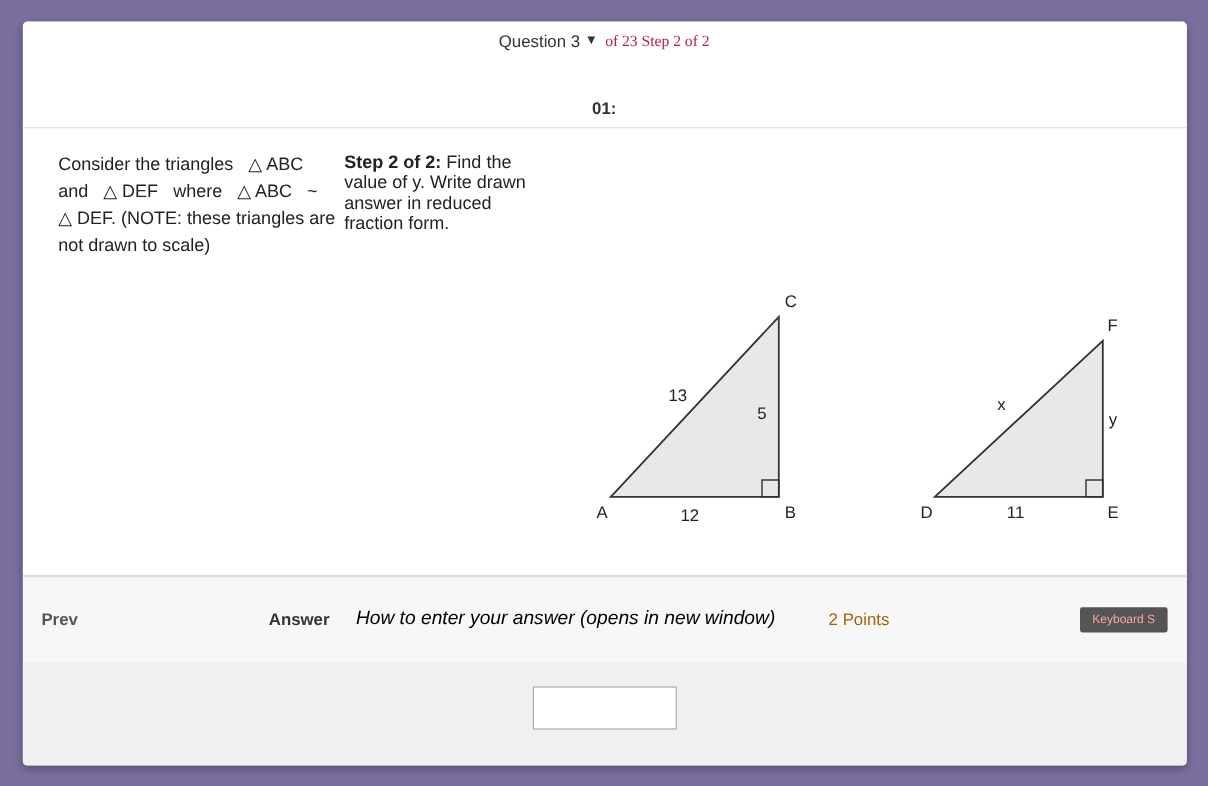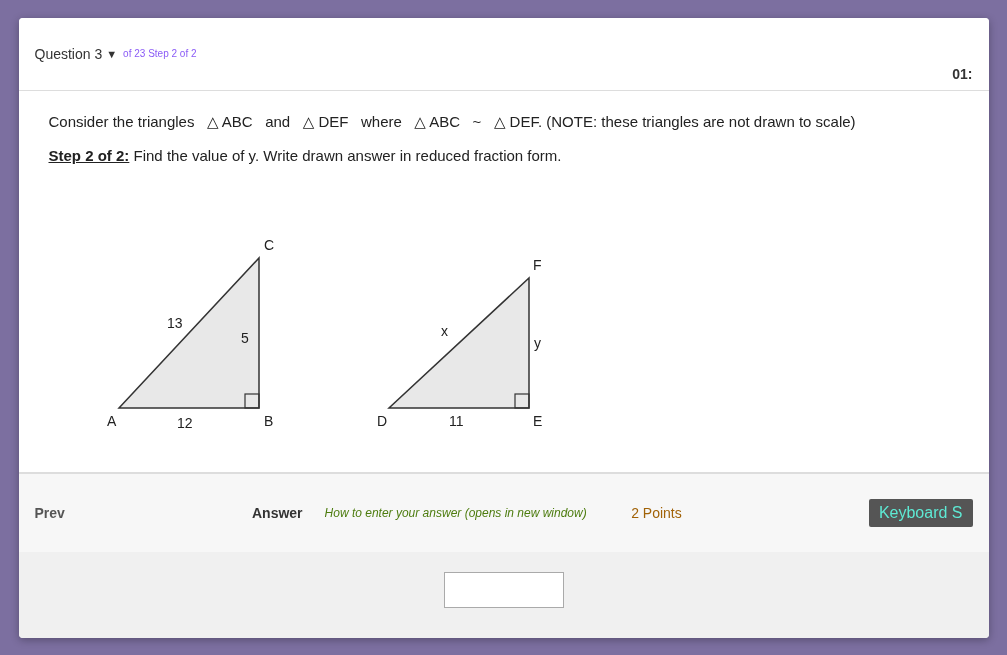--- a/index.html
+++ b/index.html
@@ -24,65 +24,66 @@
       box-shadow: 0 2px 8px rgba(0,0,0,0.3);
     }
     .top-bar {
       background: #ffffff;
       border-bottom: 1px solid #ddd;
       padding: 8px 16px;
       display: flex;
       align-items: center;
       justify-content: space-between;
       min-height: 40px;
+      flex-direction: column;
     }
     .top-bar-left {
       display: flex;
       align-items: center;
       gap: 6px;
     }
     .question-label {
       font-size: 14px;
       color: #333;
       display: flex;
       align-items: center;
       gap: 4px;
     }
     .of-label {
-      font-size: 10px;
-      color: #8b5cf6;
+      font-size: 13px;
+      color: #be185d;
+      font-family: Liberation Serif, serif;
     }
     .timer {
       font-size: 14px;
       color: #333;
       font-weight: bold;
       margin-top: 40px;
     }
     .content-area {
       background: #ffffff;
       flex: 1;
       padding: 20px 30px;
       display: flex;
-      flex-direction: column;
+      flex-direction: row;
       border-bottom: 1px solid #ddd;
     }
     .problem-statement {
       font-size: 15px;
       color: #222;
       margin-bottom: 14px;
       line-height: 1.5;
     }
     .step-label {
       font-size: 15px;
       color: #222;
       margin-bottom: 20px;
     }
     .step-label strong {
       font-weight: bold;
-      text-decoration: underline;
     }
     .diagrams-container {
       display: flex;
       align-items: flex-end;
       gap: 60px;
       padding-left: 40px;
       flex: 1;
     }
     .triangle-diagram {
       position: relative;
@@ -116,24 +117,24 @@
       font-size: 14px;
       color: #333;
       font-weight: bold;
     }
     .points-label {
       font-size: 14px;
       color: #a16207;
     }
     .keyboard-btn {
       background: #555;
-      color: #5eead4;
+      color: #fca5a5;
       border: none;
       padding: 5px 10px;
-      font-size: 16px;
+      font-size: 10px;
       cursor: pointer;
       border-radius: 2px;
     }
     .answer-input-container {
       display: flex;
       justify-content: center;
       margin-top: 10px;
     }
     .answer-input {
       border: 1px solid #aaa;
@@ -231,21 +232,21 @@
 
           <text x="165" y="100" font-size="14" fill="#222">y</text>
         </svg>
       </div>
     </div>
   </div>
 
   <div class="bottom-bar">
     <button class="prev-btn">Prev</button>
     <div class="answer-section">
-      <span class="answer-label">Answer</span><span style="font-size:12px;color:#4d7c0f;font-style:italic;margin-left:2px;cursor:pointer;">How to enter your answer (opens in new window)</span>
+      <span class="answer-label">Answer</span><span style="font-size:16px;color:#000000;font-style:italic;margin-left:2px;cursor:pointer;">How to enter your answer (opens in new window)</span>
       &nbsp;
       <span class="points-label">2 Points</span>
     </div>
     <button class="keyboard-btn">Keyboard S</button>
   </div>
 
   <div class="lower-section">
     <div class="answer-input-container">
       <input class="answer-input" type="text" placeholder="" style="">
     </div>

